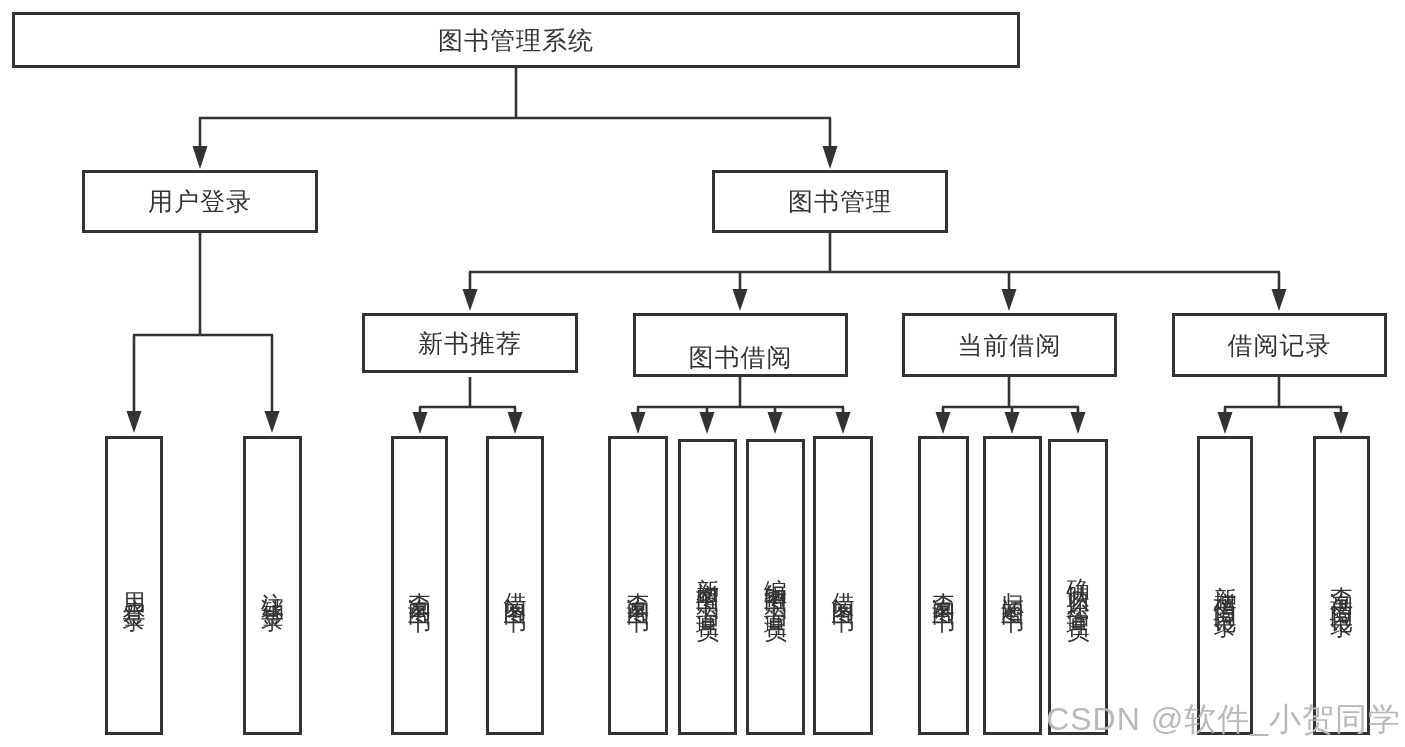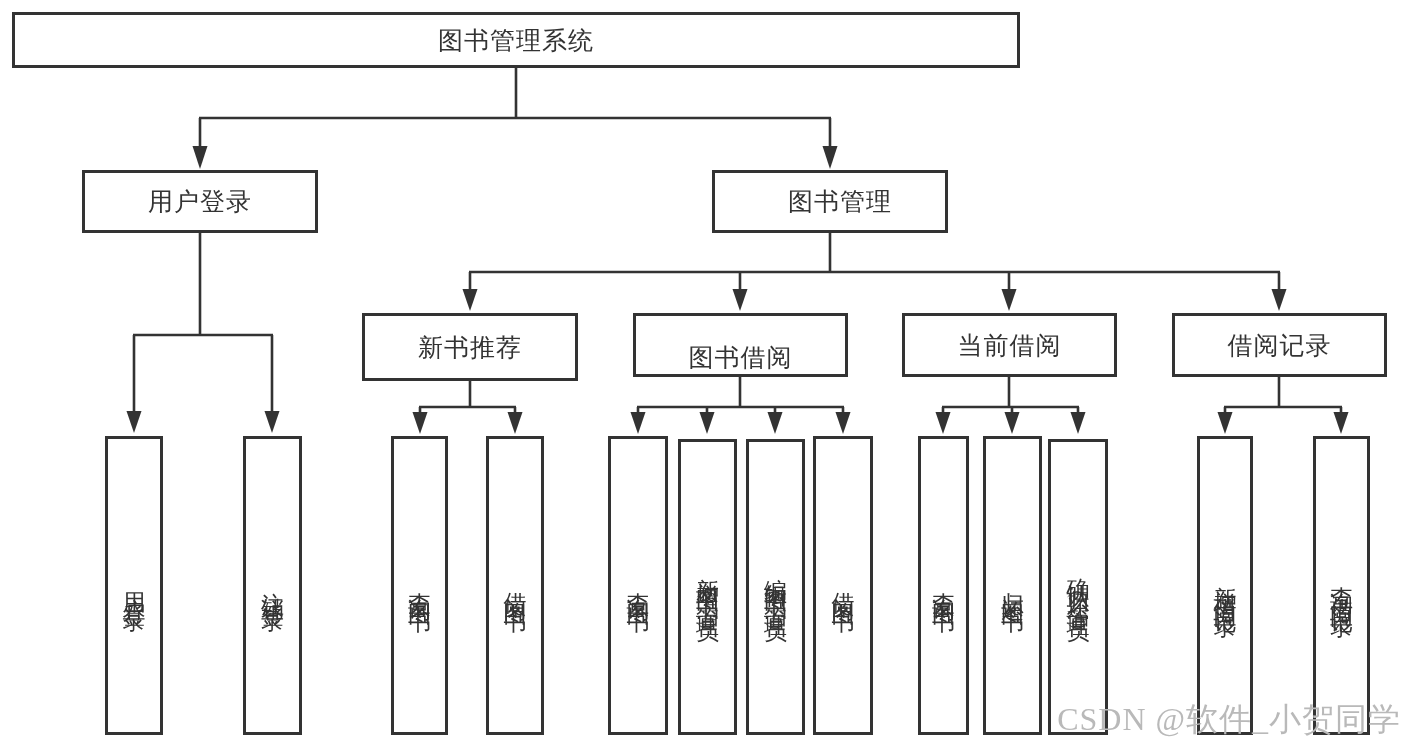--- a/index.html
+++ b/index.html
@@ -1,20 +1,20 @@
 <!DOCTYPE html>
 <html><head>
 <meta charset="utf-8">
 <style>
   html,body{margin:0;padding:0;background:#ffffff;}
   .stage{
     position:relative;
     width:1405px;height:747px;
     background:#ffffff;
-    font-family:Liberation Serif, serif;
+    font-family:Liberation Sans, sans-serif;
     overflow:hidden;
   }
   .wires{position:absolute;left:0;top:0;z-index:1;}
   .node{
     position:absolute;
     box-sizing:border-box;
     background:#ffffff;
     border:3px solid #333333;
     color:#333333;
     display:flex;
@@ -99,21 +99,21 @@
     <span>图书管理系统</span>
   </div>
 
   <div class="node" style="left:82px;top:170px;width:236px;height:63px;">
     <span>用户登录</span>
   </div>
   <div class="node" style="left:712px;top:170px;width:236px;height:63px;padding-left:20px;">
     <span>图书管理</span>
   </div>
 
-  <div class="node" style="left:362px;top:313px;width:216px;height:68px;">
+  <div class="node" style="left:362px;top:313px;width:216px;height:60px;">
     <span>新书推荐</span>
   </div>
   <div class="node" style="left:633px;top:313px;width:215px;height:64px;align-items:flex-end;">
     <span>图书借阅</span>
   </div>
   <div class="node" style="left:902px;top:313px;width:215px;height:64px;">
     <span>当前借阅</span>
   </div>
   <div class="node" style="left:1172px;top:313px;width:215px;height:64px;">
     <span>借阅记录</span>

